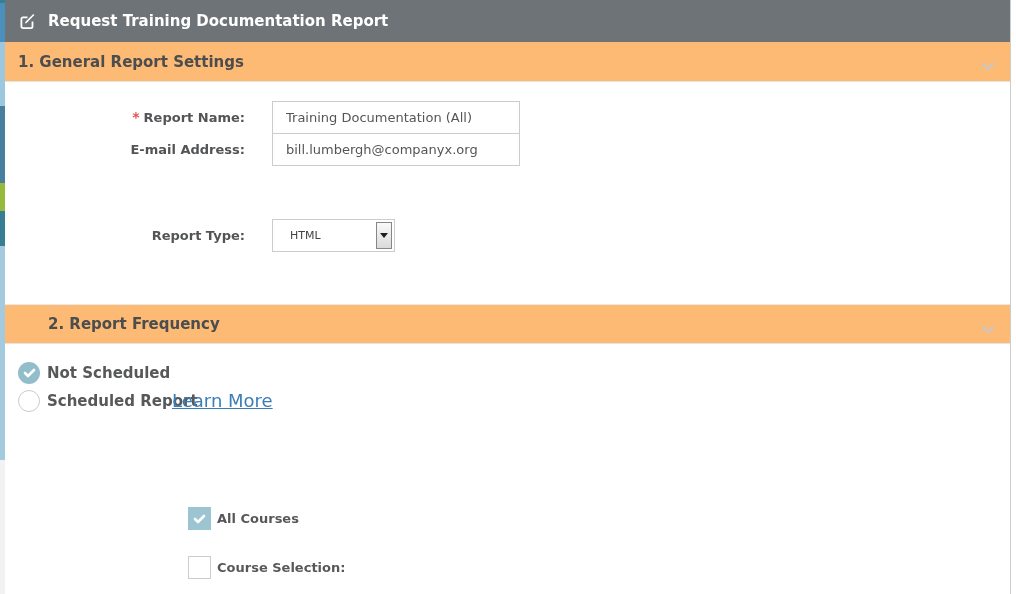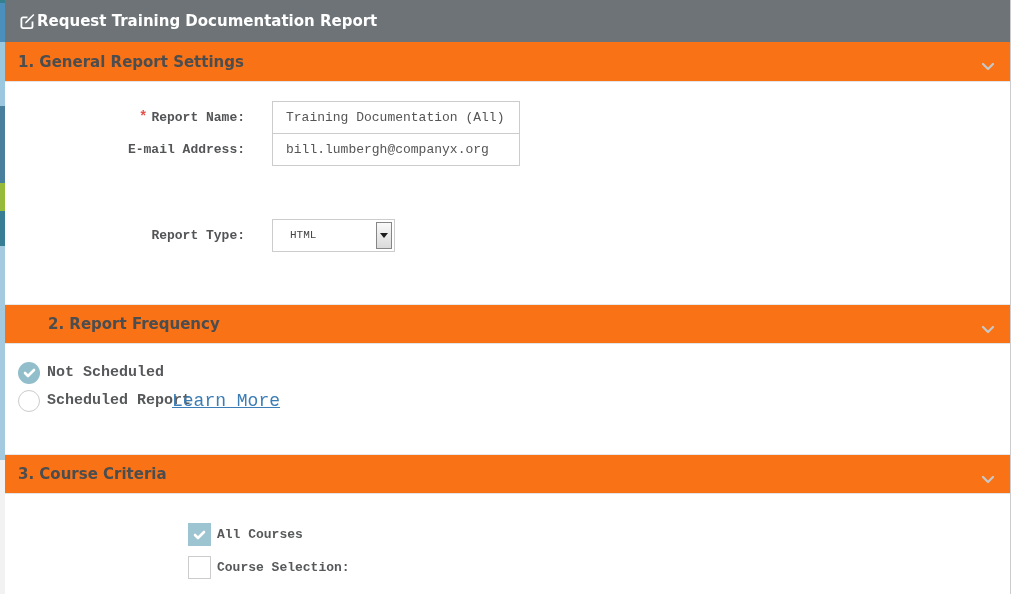--- a/index.html
+++ b/index.html
@@ -15,34 +15,34 @@
 
   
   .panel {
     position:absolute; left:5px; top:0; width:1005px; height:594px;
     border-right:1px solid #cccccc; background:#ffffff;
   }
 
   .titlebar {
     position:absolute; left:0; top:0; right:0; height:42px;
     background:#6d7376; color:#ffffff;
-    display:flex; align-items:center; padding-left:14px;
+    display:flex; align-items:center; gap:11px; padding-left:14px;
     font-size:15px; font-weight:700; box-sizing:border-box;
   }
   .titlebar .ticon { display:flex; align-items:center; }
 
   .sec-h {
     position:absolute; left:0; right:0; height:40px;
-    background:#f97316; border-bottom:1px solid #e4e4e4;
+    background:#fdba74; border-bottom:1px solid #e4e4e4;
     display:flex; align-items:center; padding-left:13px;
     font-size:15px; font-weight:700; color:#4b4d4f; box-sizing:border-box;
   }
   .sec-h .chev { position:absolute; right:15px; top:15px; cursor:pointer; }
 
-  .content { position:absolute; left:0; right:0; background:#ffffff;font-family:Liberation Mono, monospace; }
+  .content { position:absolute; left:0; right:0; background:#ffffff; }
 
   
   .frow { position:absolute; left:0; right:0; height:33px; }
   .flabel {
     position:absolute; left:0; top:0; width:240px; height:33px; line-height:33px;
     text-align:right; font-size:13px; font-weight:700; color:#525456;
   }
   .req { color:#e4504d; font-weight:700; margin-right:4px; font-size:14px; }
   .tinput {
     position:absolute; left:267px; top:0; width:220px; height:31px;
@@ -171,31 +171,23 @@
       </span>
       <span class="olabel">Not Scheduled</span>
     </div>
     <div class="orow" style="top:45px; left:0; right:0;">
       <span class="radio off"></span>
       <span class="olabel">Scheduled Report</span>
       <a class="learn">Learn More</a>
     </div>
   </div>
 
-  <div class="sec-h" style="top:454px; border-top:1px solid #e8e8e8;">
-    <span>3. Course Criteria</span>
-    <span class="chev">
-      <svg width="14" height="9" viewBox="0 0 14 9">
-          <polyline points="2,2 7,7 12,2" fill="none" stroke="#c6c8ca" stroke-width="2.2" stroke-linecap="round" stroke-linejoin="round"></polyline>
-        </svg>
-    </span>
-  </div>
 
   <div class="content" style="top:495px; height:99px;">
-    <div class="crow" style="top:28px; left:0; right:0;">
+    <div class="crow" style="top:12px; left:0; right:0;">
       <span class="cbox on">
         <svg width="13" height="10" viewBox="0 0 13 10">
             <polyline points="2,5 5,8 11,2" fill="none" stroke="#ffffff" stroke-width="2.6" stroke-linecap="round" stroke-linejoin="round"></polyline>
           </svg>
       </span>
       <span class="clabel">All Courses</span>
     </div>
     <div class="crow" style="top:61px; left:0; right:0;">
       <span class="cbox off"></span>
       <span class="clabel">Course Selection:</span>

